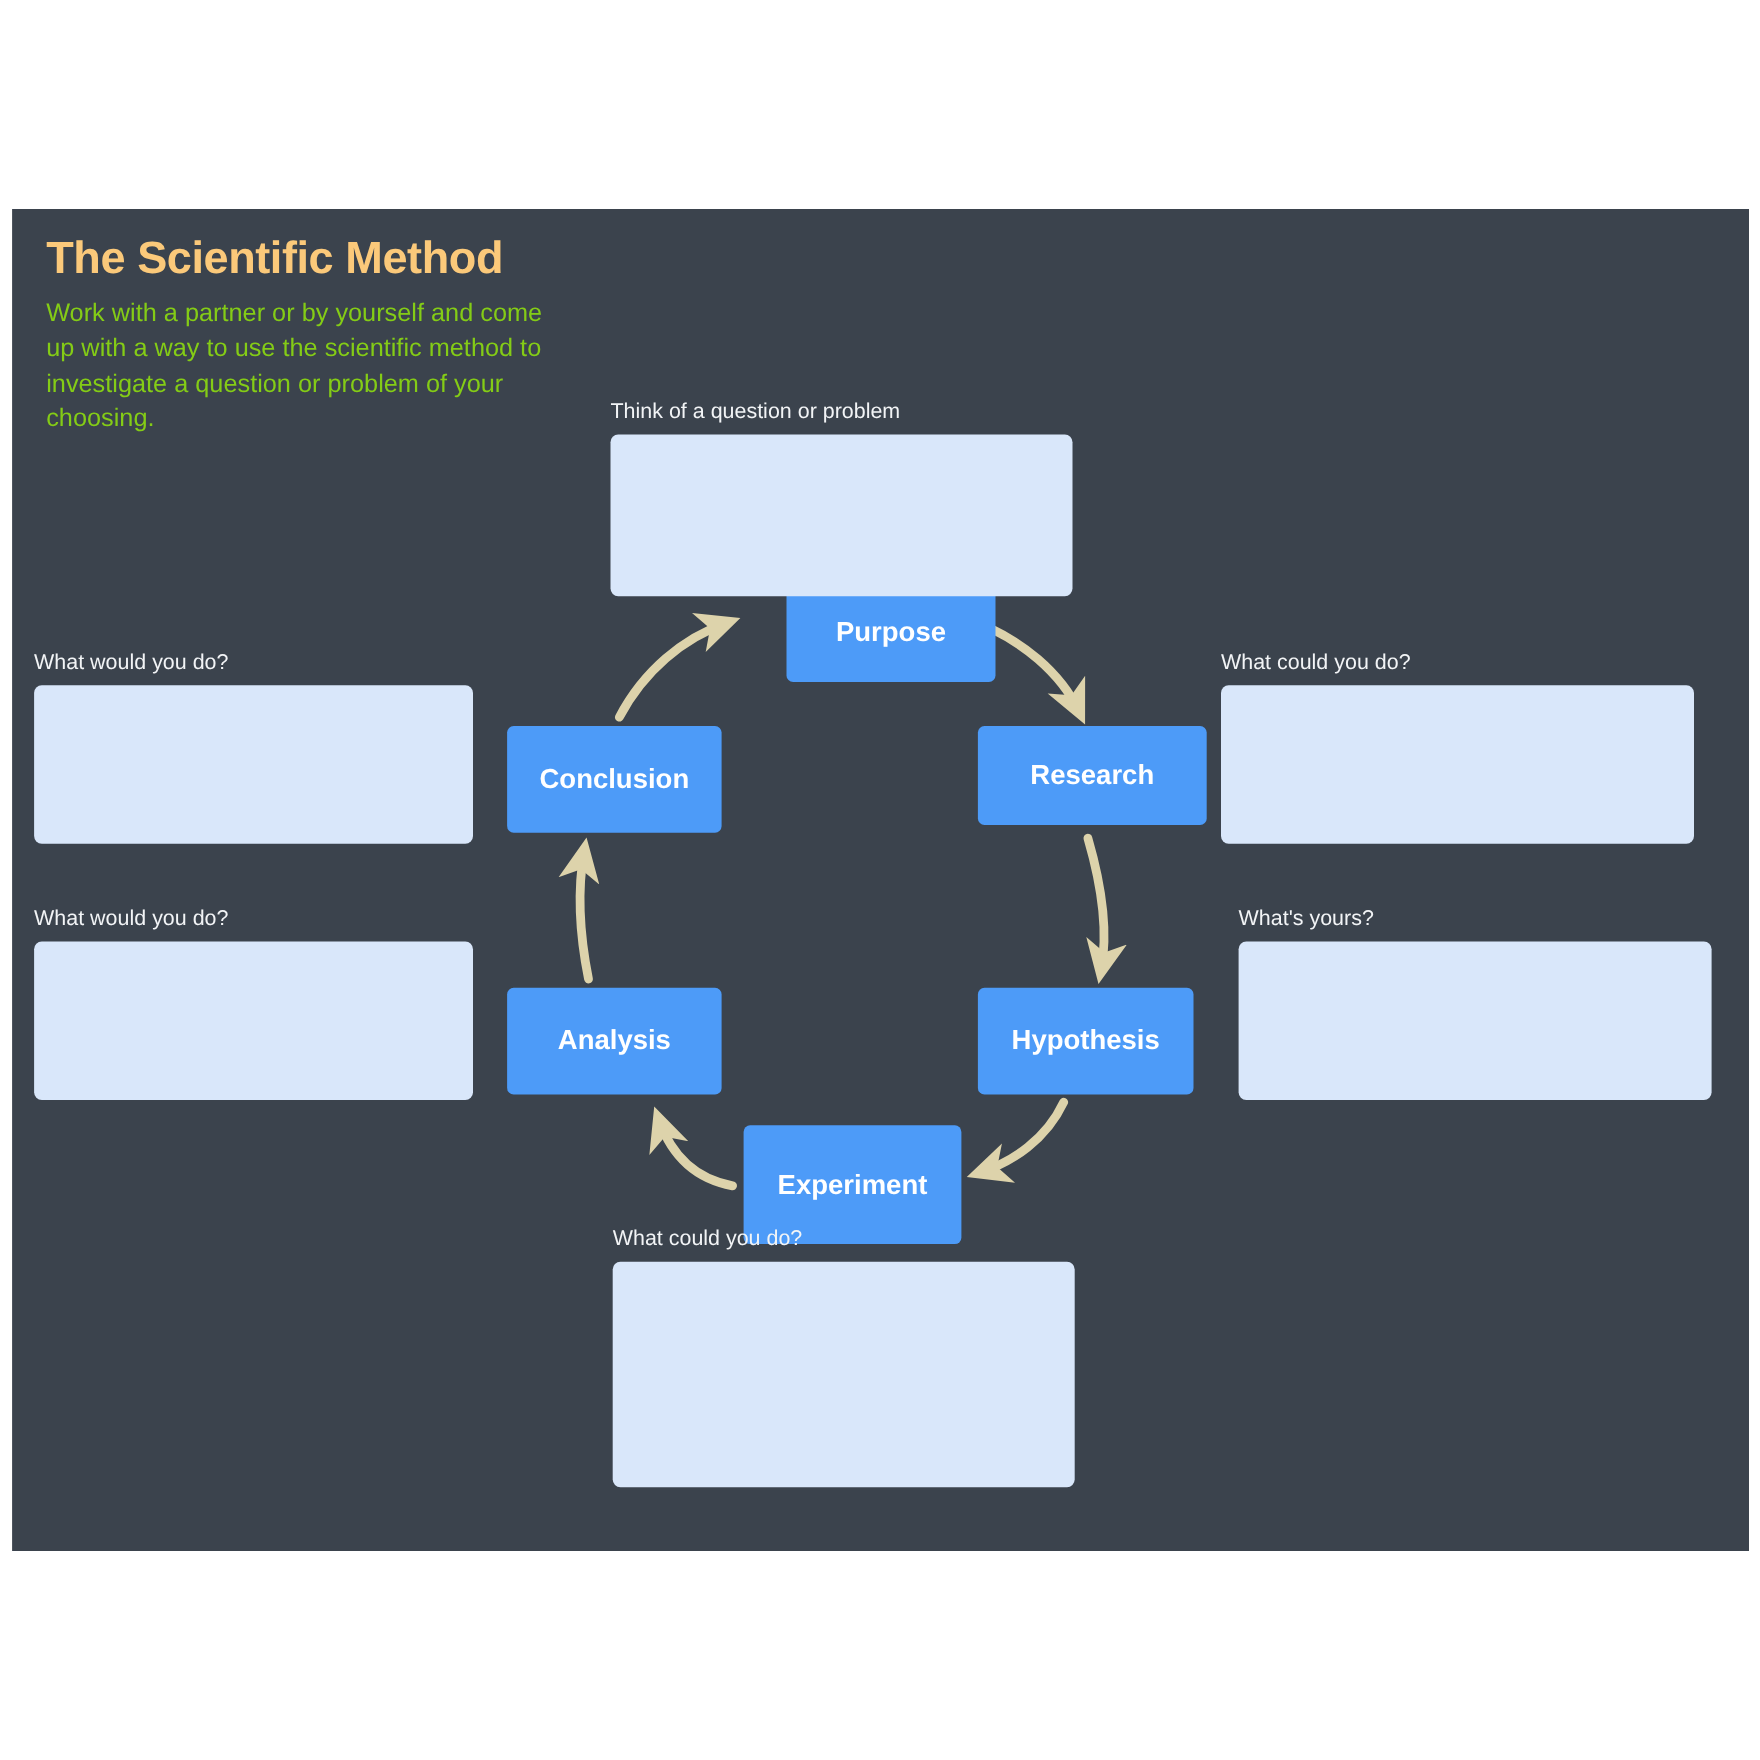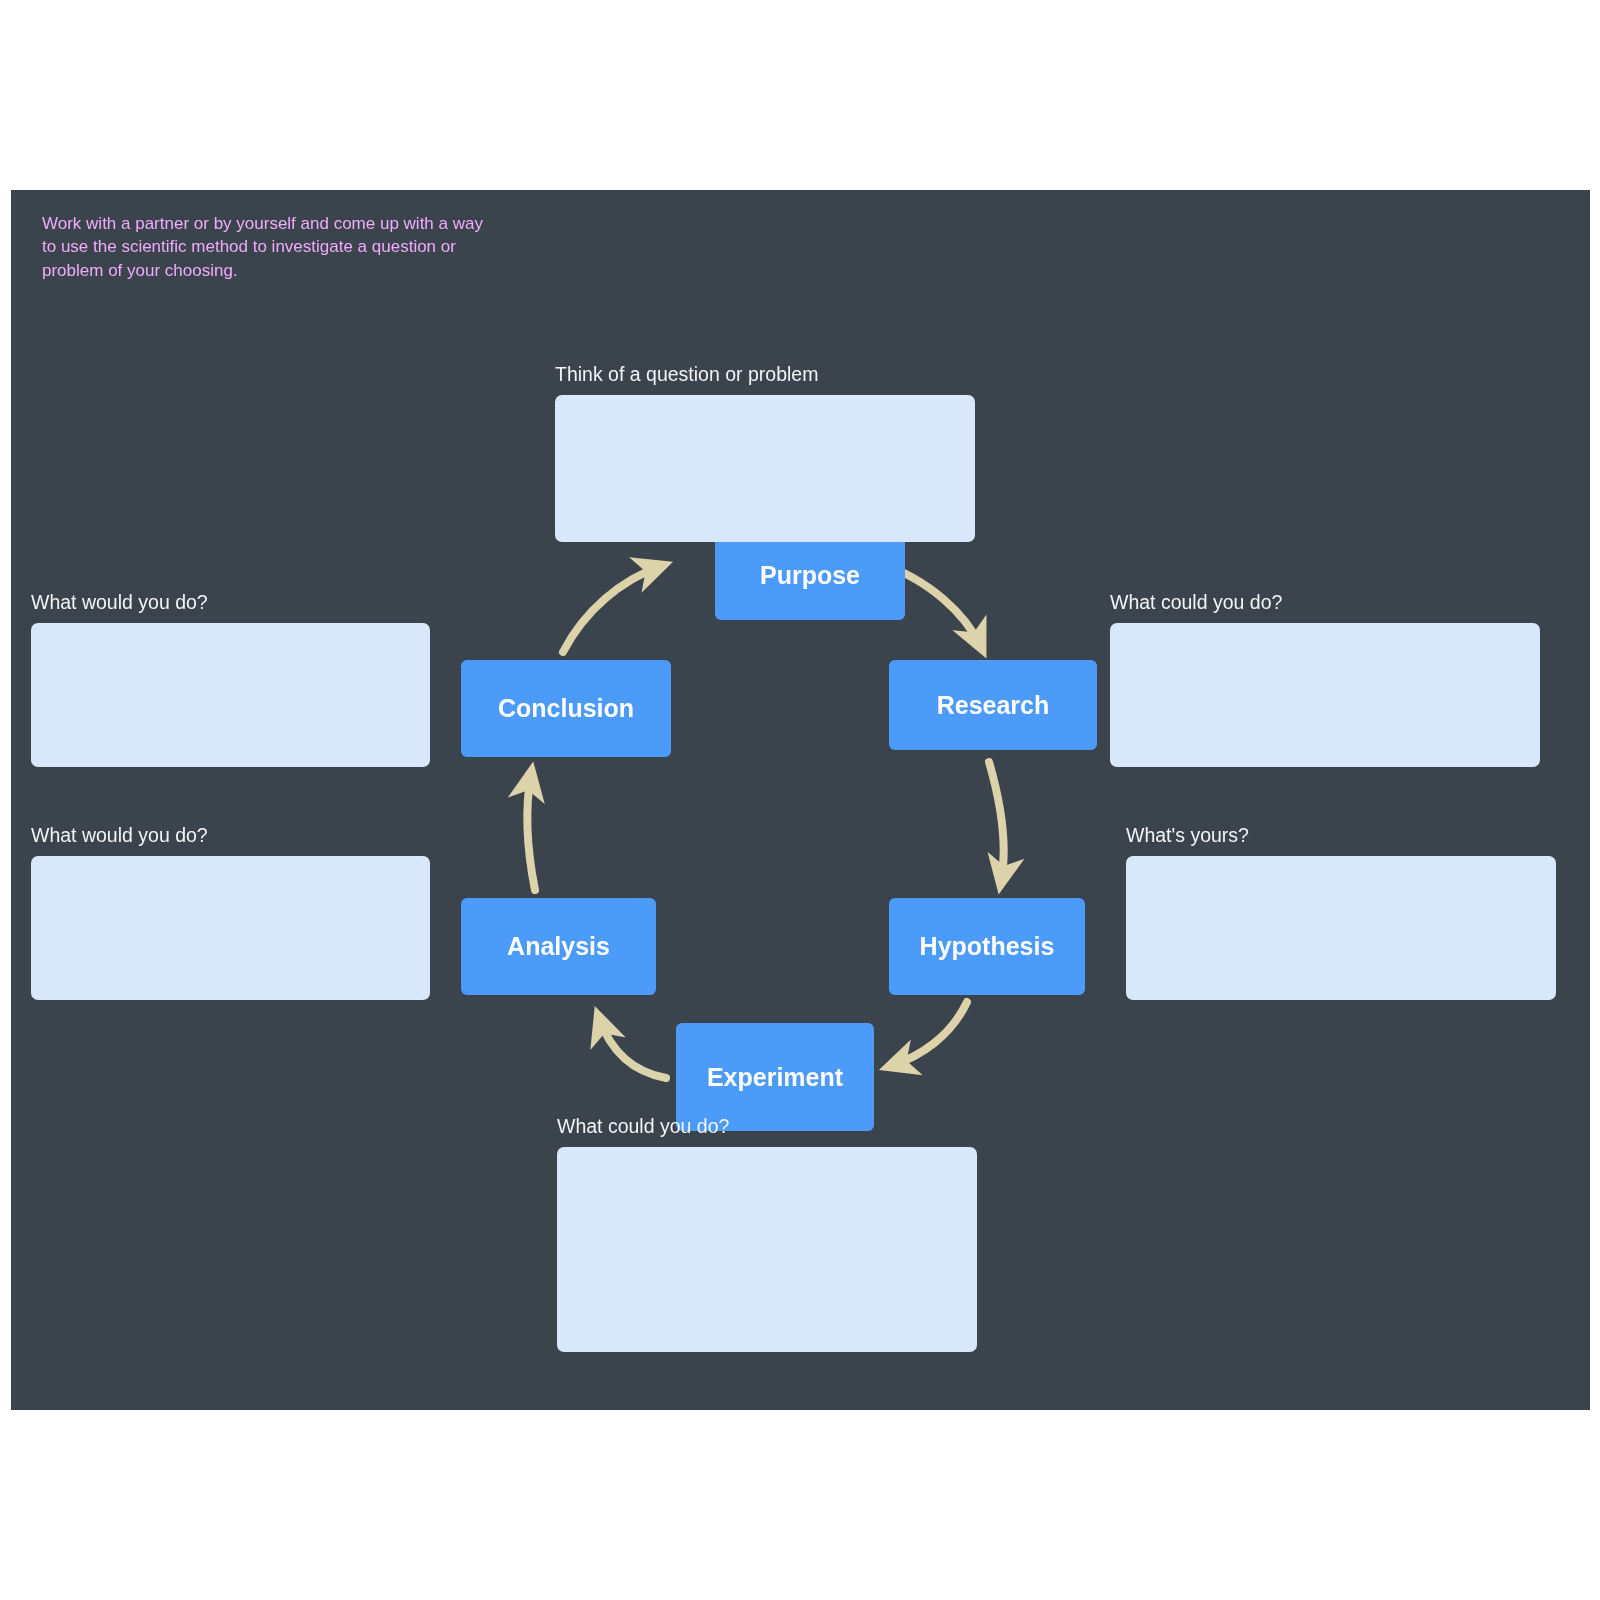--- a/index.html
+++ b/index.html
@@ -32,22 +32,22 @@
   }
   #page-title {
     font-size: 41px;
     font-weight: bold;
     color: #fbc97a;
     letter-spacing: -0.4px;
     line-height: 1.1;
     margin: 0 0 12px 0;
   }
   #page-subtitle {
-    font-size: 17px;
-    color: #f0abfc;
+    font-size: 23px;
+    color: #84cc16;
     line-height: 1.38;
     margin: 0;
     max-width: 455px;
   }
 
   
   .field-group {
     position: absolute;
   }
   .field-label {
@@ -120,28 +120,29 @@
     cursor: default;
     box-sizing: border-box;
     padding: 0 8px;
   }
 
   #node-purpose     { left: 704px; top: 340px; width: 190px; height: 90px; }
   #node-research    { left: 878px; top: 470px; width: 208px; height: 90px; }
   #node-hypothesis  { left: 878px; top: 708px; width: 196px; height: 97px; }
   #node-experiment  { left: 665px; top: 833px; width: 198px; height: 108px; }
   #node-analysis    { left: 450px; top: 708px; width: 195px; height: 97px; }
-  #node-conclusion  { left: 450px; top: 470px; width: 210px; height: 97px; }
+  #node-conclusion  { left: 450px; top: 470px; width: 195px; height: 97px; }
 </style>
 </head>
 <body>
 
 <div id="worksheet">
 
   <div id="header">
+    <h1 id="page-title">The Scientific Method</h1>
     <p id="page-subtitle">Work with a partner or by yourself and come up with a way to use the scientific method to investigate a question or problem of your choosing.</p>
   </div>
 
   <div id="cycle">
     <svg id="cycle-arrows" width="1579" height="1220" viewBox="0 0 1579 1220">
       <defs>
         <marker id="arrowhead" markerWidth="5.2" markerHeight="5.2" refX="3.4" refY="2.6" orient="auto" markerUnits="strokeWidth">
           <path d="M0,0.25 L5,2.6 L0,4.95 L1.35,2.6 Z" fill="#ddd3ab"></path>
         </marker>
       </defs>

